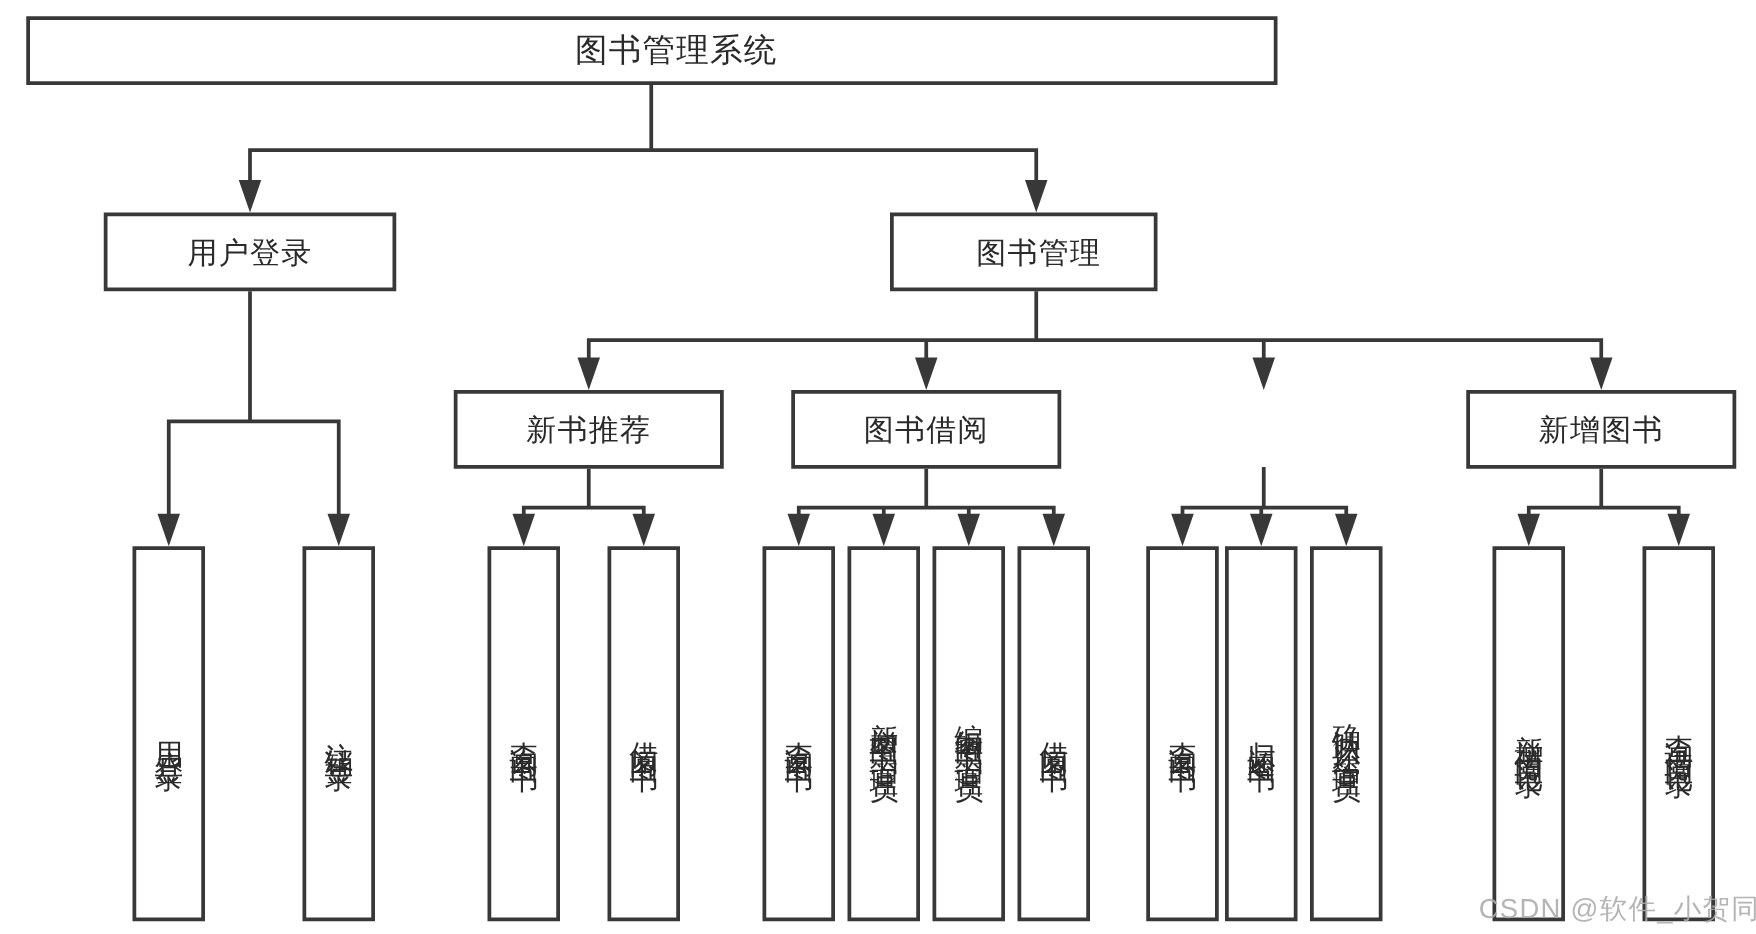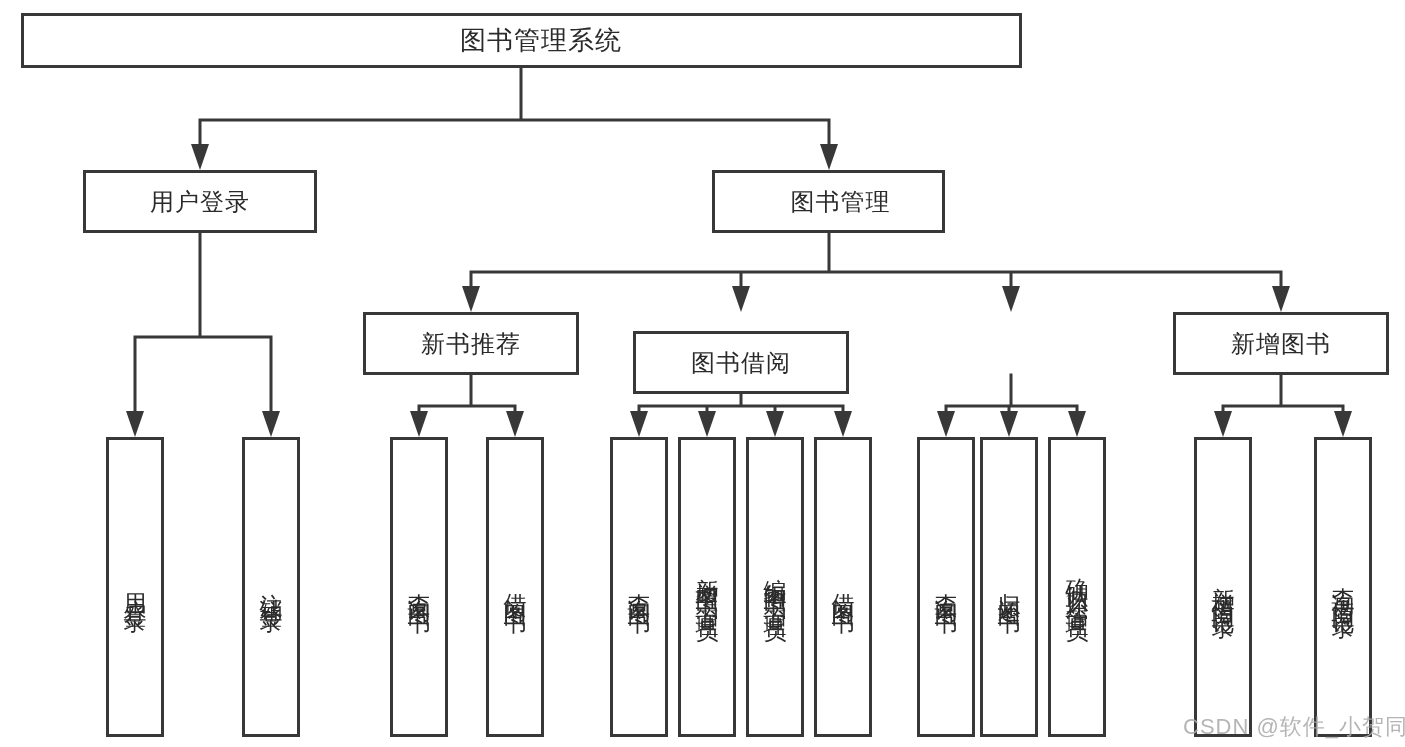--- a/index.html
+++ b/index.html
@@ -104,28 +104,28 @@
     <polygon class="arrow" points="1334,411 1352,411 1343,437"></polygon>
   </svg>
 
   <div class="node root" style="left:21px;top:13px;width:1001px;height:55px;padding-left:39px;">
     <span>图书管理系统</span>
   </div>
 
   <div class="node h" style="left:83px;top:170px;width:234px;height:63px;">
     <span>用户登录</span>
   </div>
-  <div class="node h" style="left:712px;top:170px;width:233px;height:63px;padding-left:24px;">
+  <div class="node h" style="left:712px;top:170px;width:214px;height:63px;padding-left:24px;">
     <span>图书管理</span>
   </div>
 
   <div class="node h" style="left:363px;top:312px;width:216px;height:63px;">
     <span>新书推荐</span>
   </div>
-  <div class="node h" style="left:633px;top:312px;width:216px;height:63px;margin-top:19px;">
+  <div class="node h" style="left:633px;top:312px;width:216px;height:63px;">
     <span>图书借阅</span>
   </div>
   <div class="node h" style="left:1173px;top:312px;width:216px;height:63px;">
     <span>新增图书</span>
   </div>
 
   <div class="node v" style="left:106px;">
     <span class="vtext">用户登录</span>
   </div>
   <div class="node v" style="left:242px;">

